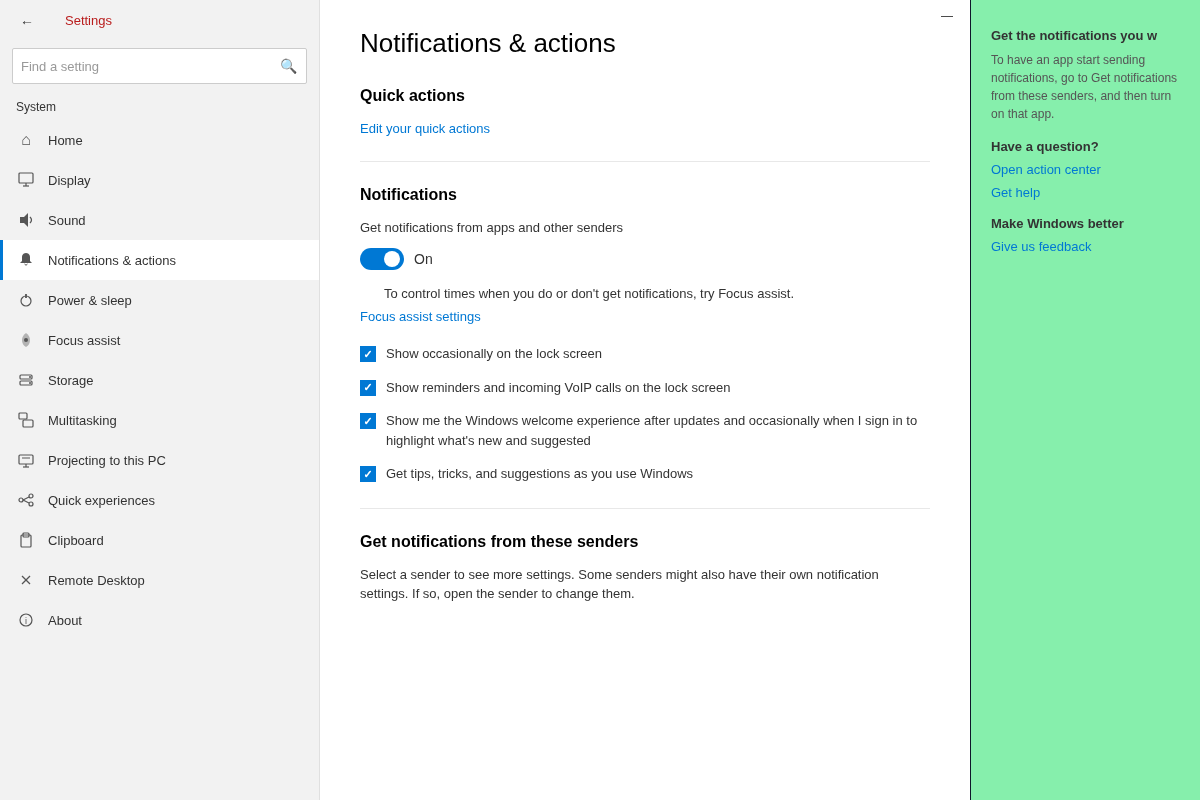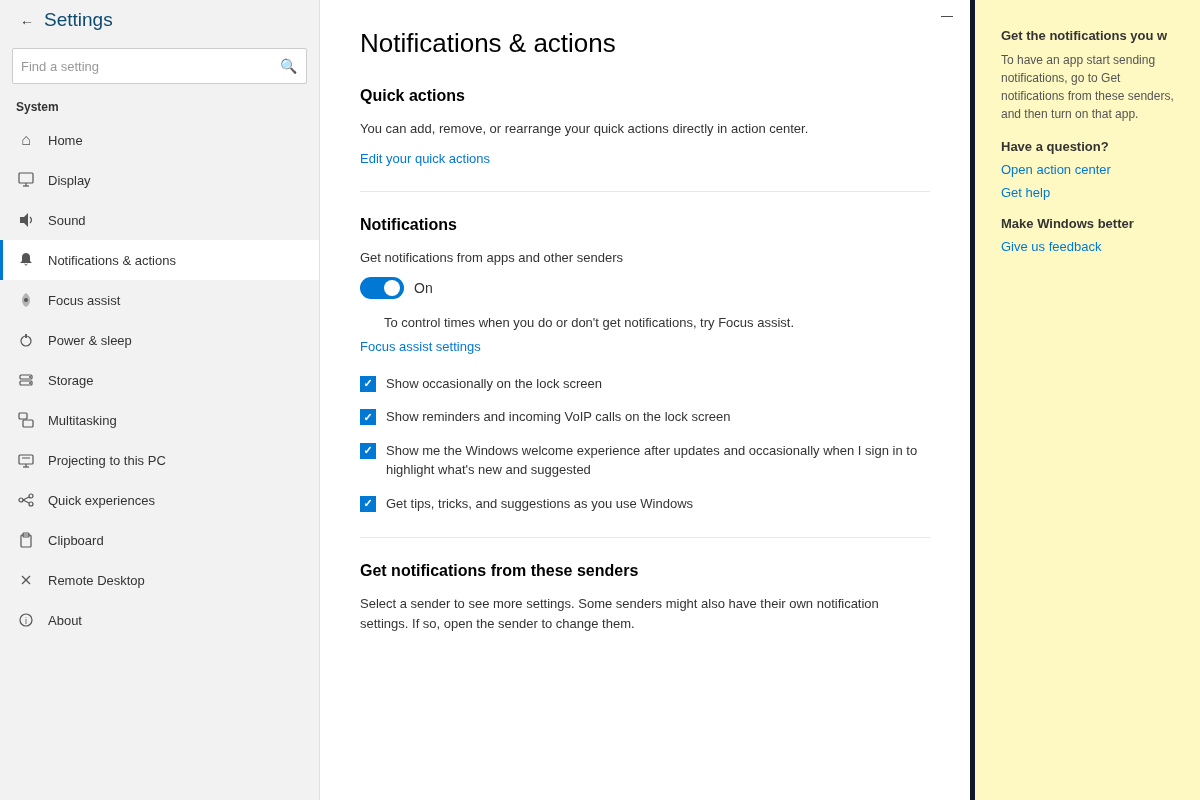--- a/index.html
+++ b/index.html
@@ -26,23 +26,23 @@
       height: 30px;
       display: flex;
       align-items: center;
       justify-content: center;
       cursor: pointer;
       border-radius: 3px;
       font-size: 14px;
       color: #333;
     }
     .titlebar-title {
-      font-size: 19px;
-      color: #0c4a6e;
-      margin-left: 2px;
+      font-size: 13px;
+      color: #b91c1c;
+      margin-left: 23px;
     }
     .search-box {
       margin: 8px 12px 8px 12px;
       display: flex;
       align-items: center;
       background: white;
       border: 1px solid #ccc;
       border-radius: 2px;
       padding: 16px 8px;
       height: 36px;
@@ -53,21 +53,21 @@
       flex: 1;
       font-size: 13px;
       background: transparent;
       color: #333;
     }
     .search-box input::placeholder { color: #999; }
     .search-icon-svg { color: #666; font-size: 14px; }
 
     .section-label {
       font-size: 12px;
-      font-weight: 700;
+      font-weight: 400;
       color: #333;
       padding: 8px 16px 6px 16px;
       text-transform: none;
       letter-spacing: 0;
     }
     .nav-items { flex: 1; overflow-y: auto; }
     .nav-item {
       display: flex;
       align-items: center;
       padding: 10px 16px;
@@ -202,23 +202,23 @@
       margin-left: 10px;
       font-size: 13px;
       color: #333;
       line-height: 1.5;
     }
 
     
     .right-panel {
       width: 230px;
       min-width: 230px;
-      background: #fef9c3;
-      padding: 28px 26px;
-      border-left: 5px solid #0f172a;
+      background: #86efac;
+      padding: 28px 20px;
+      border-left: 1px solid #0f172a;
       font-size: 13px;
     }
     .right-section-title {
       font-size: 13px;
       font-weight: 600;
       color: #333;
       margin-bottom: 8px;
     }
     .right-desc {
       font-size: 12px;
@@ -301,35 +301,35 @@
             <path d="M8,1 Q8,1 8,1 C5.8,1 4,2.8 4,5 L4,9 L2,11 L14,11 L12,9 L12,5 C12,2.8 10.2,1 8,1 Z" fill="#555"></path>
             <path d="M6.5,12 Q8,14.5 9.5,12" stroke="#555" stroke-width="1" fill="none"></path>
           </svg>
       </span>
       <span class="label">Notifications &amp; actions</span>
     </div>
 
     <div class="nav-item">
       <span class="icon">
         <svg width="16" height="16" viewBox="0 0 16 16" fill="none">
+            <circle cx="8" cy="9" r="5" stroke="#555" stroke-width="1.2"></circle>
+            <line x1="8" y1="2" x2="8" y2="6" stroke="#555" stroke-width="1.8"></line>
+          </svg>
+      </span>
+      <span class="label">Power &amp; sleep</span>
+    </div>
+
+    <div class="nav-item">
+      <span class="icon">
+        <svg width="16" height="16" viewBox="0 0 16 16" fill="none">
             <path d="M8,1 Q12,4 12,8 Q12,13 8,15 Q4,13 4,8 Q4,4 8,1Z" fill="#555" opacity="0.4"></path>
             <circle cx="8" cy="8" r="2" fill="#555"></circle>
           </svg>
       </span>
       <span class="label">Focus assist</span>
-    </div>
-
-    <div class="nav-item">
-      <span class="icon">
-        <svg width="16" height="16" viewBox="0 0 16 16" fill="none">
-            <circle cx="8" cy="9" r="5" stroke="#555" stroke-width="1.2"></circle>
-            <line x1="8" y1="2" x2="8" y2="6" stroke="#555" stroke-width="1.8"></line>
-          </svg>
-      </span>
-      <span class="label">Power &amp; sleep</span>
     </div>
 
     <div class="nav-item">
       <span class="icon">
         <svg width="16" height="16" viewBox="0 0 16 16" fill="none">
             <rect x="2" y="3" width="12" height="4" rx="1" fill="none" stroke="#555" stroke-width="1.2"></rect>
             <rect x="2" y="9" width="12" height="4" rx="1" fill="none" stroke="#555" stroke-width="1.2"></rect>
             <circle cx="12" cy="5" r="1" fill="#555"></circle>
             <circle cx="12" cy="11" r="1" fill="#555"></circle>
           </svg>
@@ -408,21 +408,20 @@
 <div class="main">
 
   <div class="window-top">
     <div class="win-btn">—</div>
   </div>
 
   <h1 class="page-title">Notifications &amp; actions</h1>
 
   <div>
     <div class="section-heading">Quick actions</div>
-    <p class="desc-text">You can add, remove, or rearrange your quick actions directly in action center.</p>
     <a class="link">Edit your quick actions</a>
   </div>
 
   <hr class="divider">
 
   <div>
     <div class="section-heading">Notifications</div>
     <p class="desc-text">Get notifications from apps and other senders</p>
 
     <div class="toggle-row">

